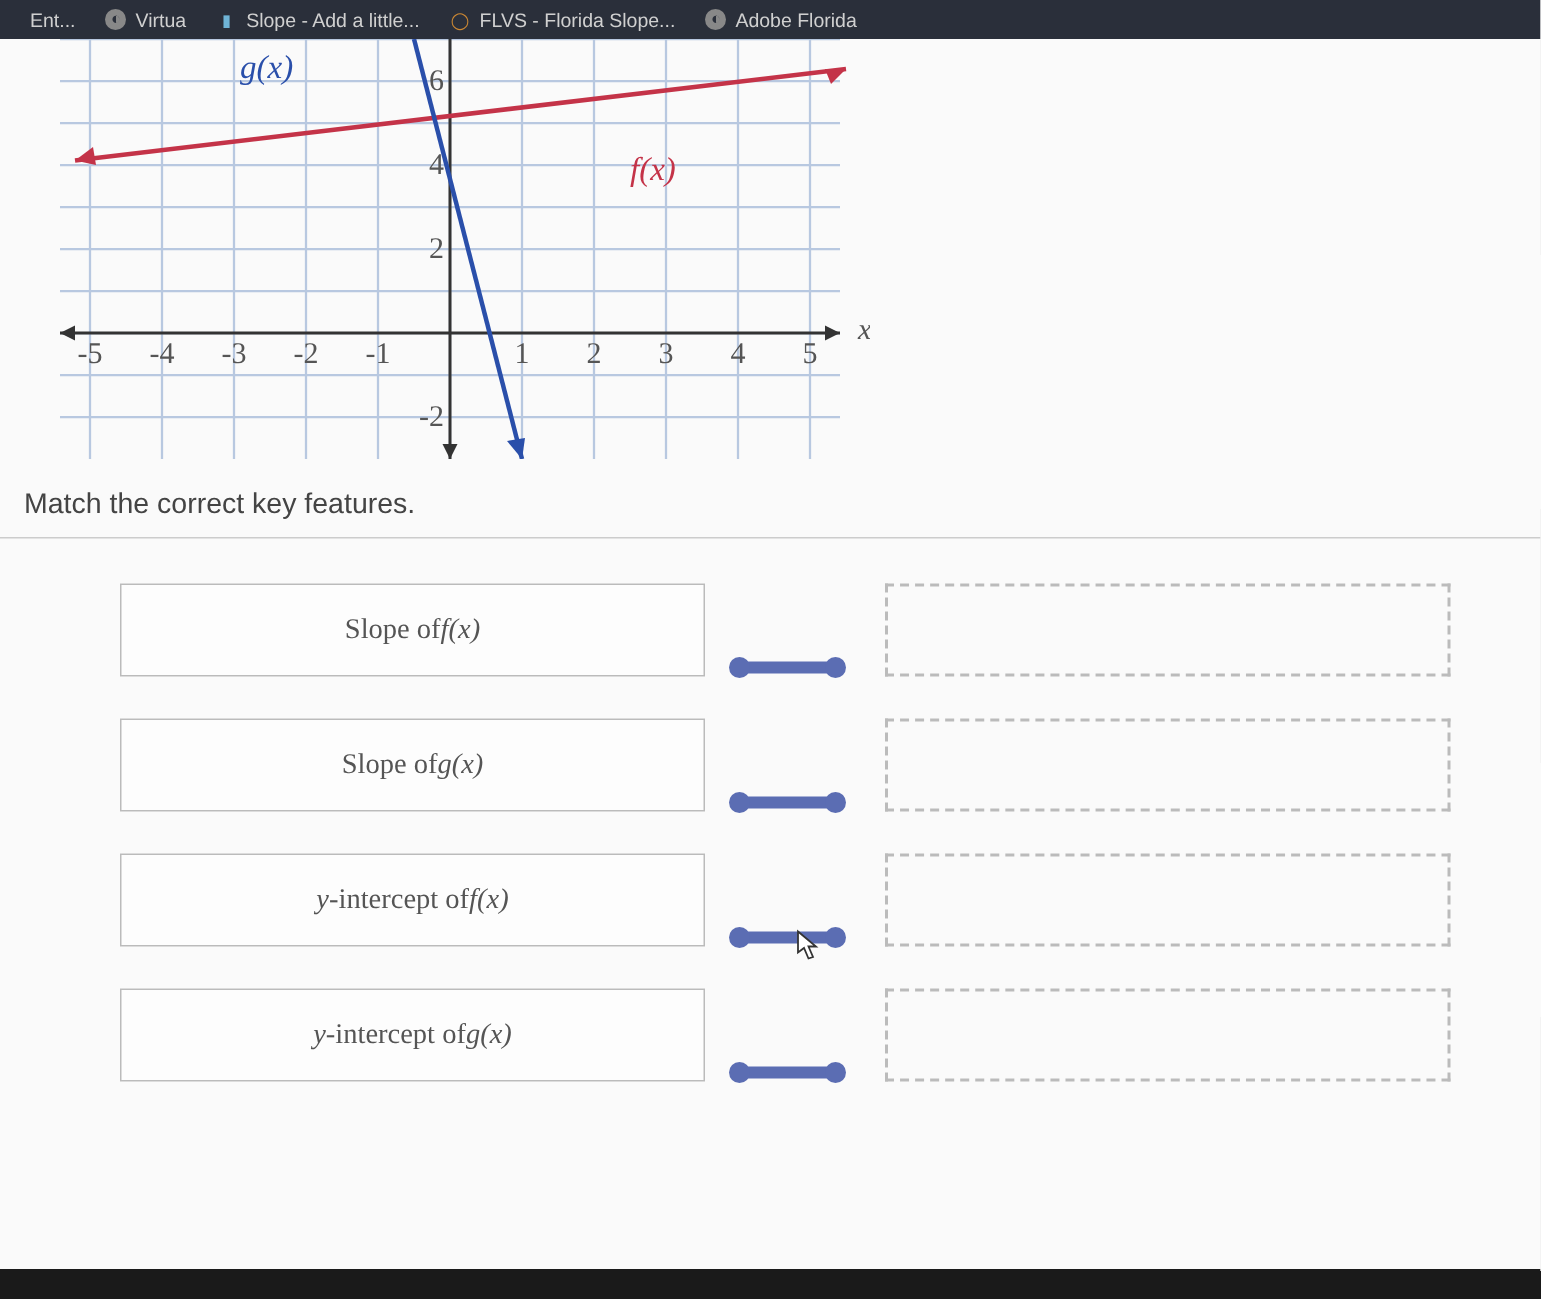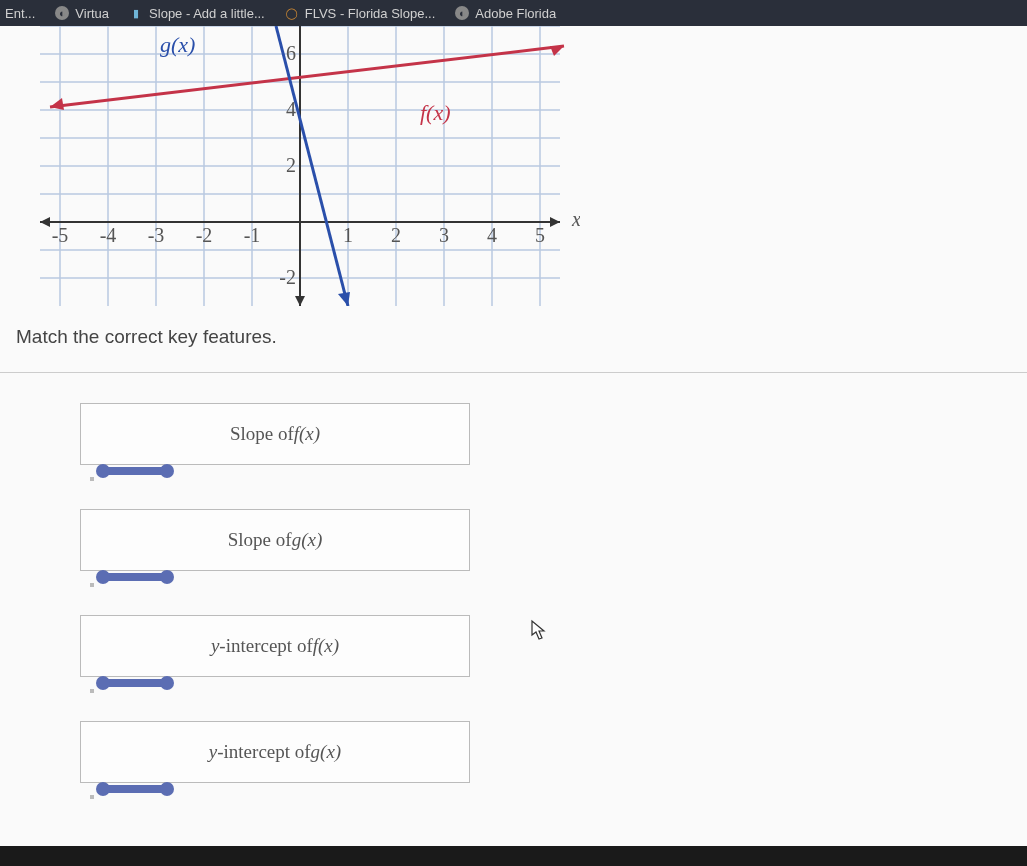--- a/index.html
+++ b/index.html
@@ -12,21 +12,21 @@
       height: 866px;
       background: #e8e8e8;
       font-family: Arial, sans-serif;
       overflow: hidden;
     }
     .bookmark-bar {
       height: 26px;
       background: #2a2f3a;
       display: flex;
       align-items: center;
-      padding: 0 5px;
+      padding: 0 20px;
       gap: 20px;
       color: #d0d0d0;
       font-size: 13px;
     }
     .bookmark-item {
       display: flex;
       align-items: center;
       gap: 6px;
       cursor: pointer;
     }
@@ -54,38 +54,37 @@
       width: 560px;
       height: 280px;
       margin-left: 20px;
       margin-top: 0;
     }
     .graph-svg {
       width: 100%;
       height: 100%;
     }
     .instruction {
-      margin: 20px 16px 24px 16px;
+      margin: 20px 16px 10px 16px;
       font-size: 19px;
       color: #444;
     }
     .divider {
       border: none;
       border-top: 1px solid #ccc;
       margin: 8px 0 30px 0;
     }
     .match-area {
       padding: 0 60px 0 80px;
     }
     .match-row {
       display: flex;
-      align-items: flex-start;
+      align-items: flex-end;
       margin-bottom: 28px;
       gap: 0;
-      flex-direction: column;
     }
     .match-left {
       width: 390px;
       height: 62px;
       border: 1px solid #bbb;
       background: #fdfdfd;
       display: flex;
       align-items: center;
       justify-content: center;
       font-size: 19px;

